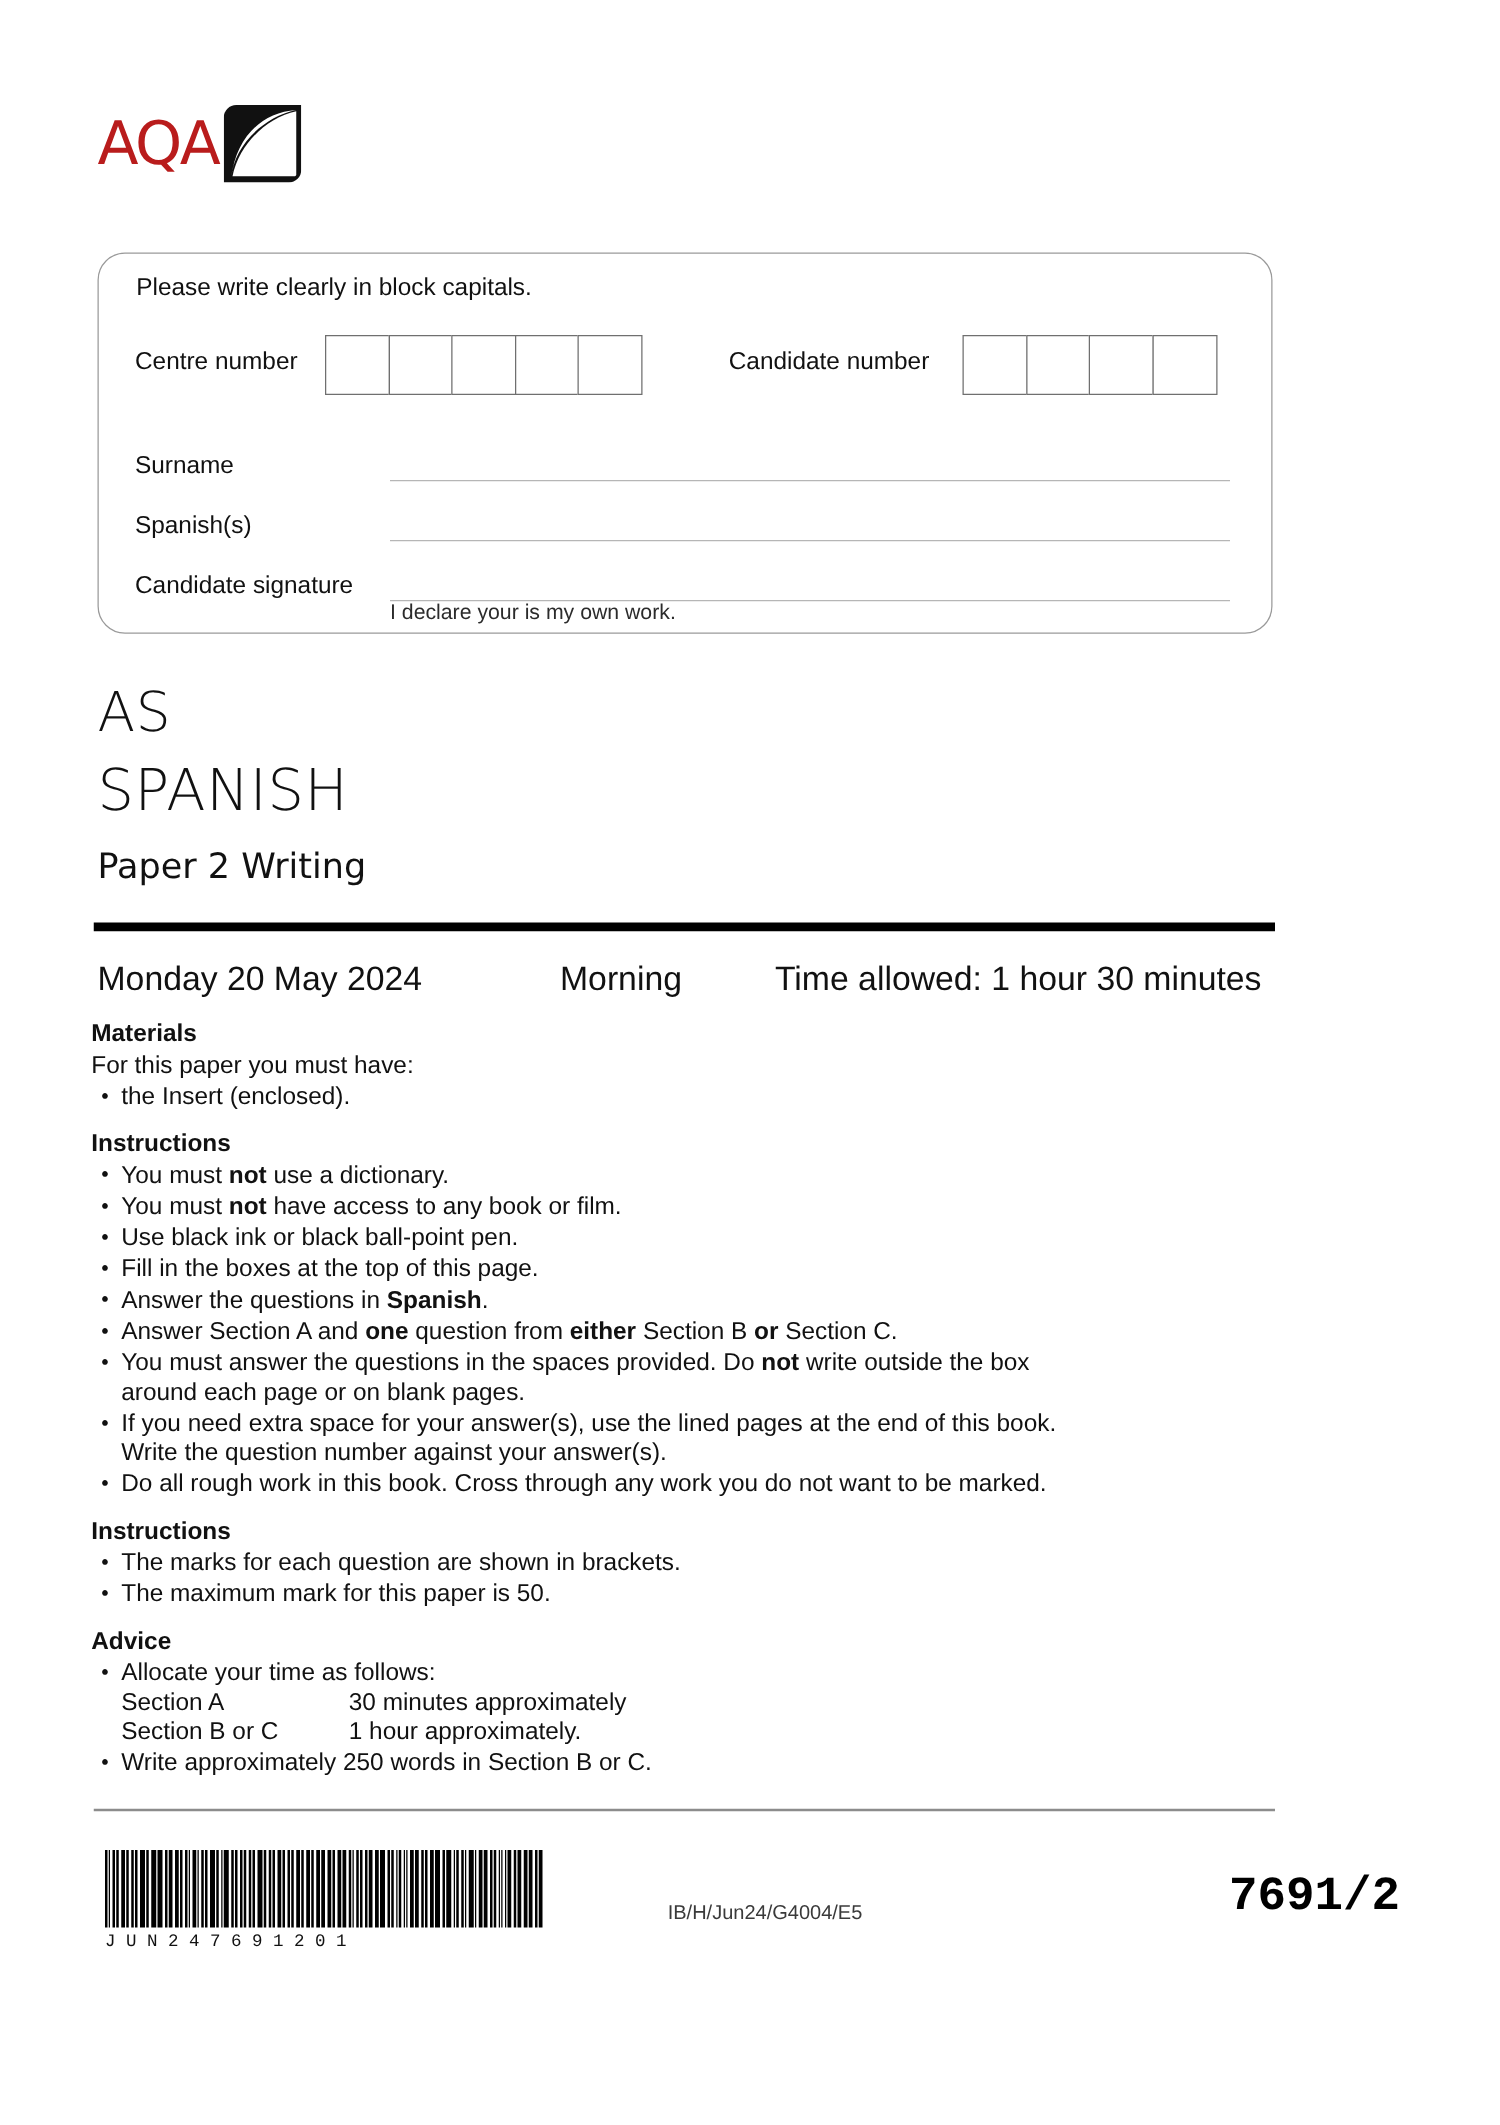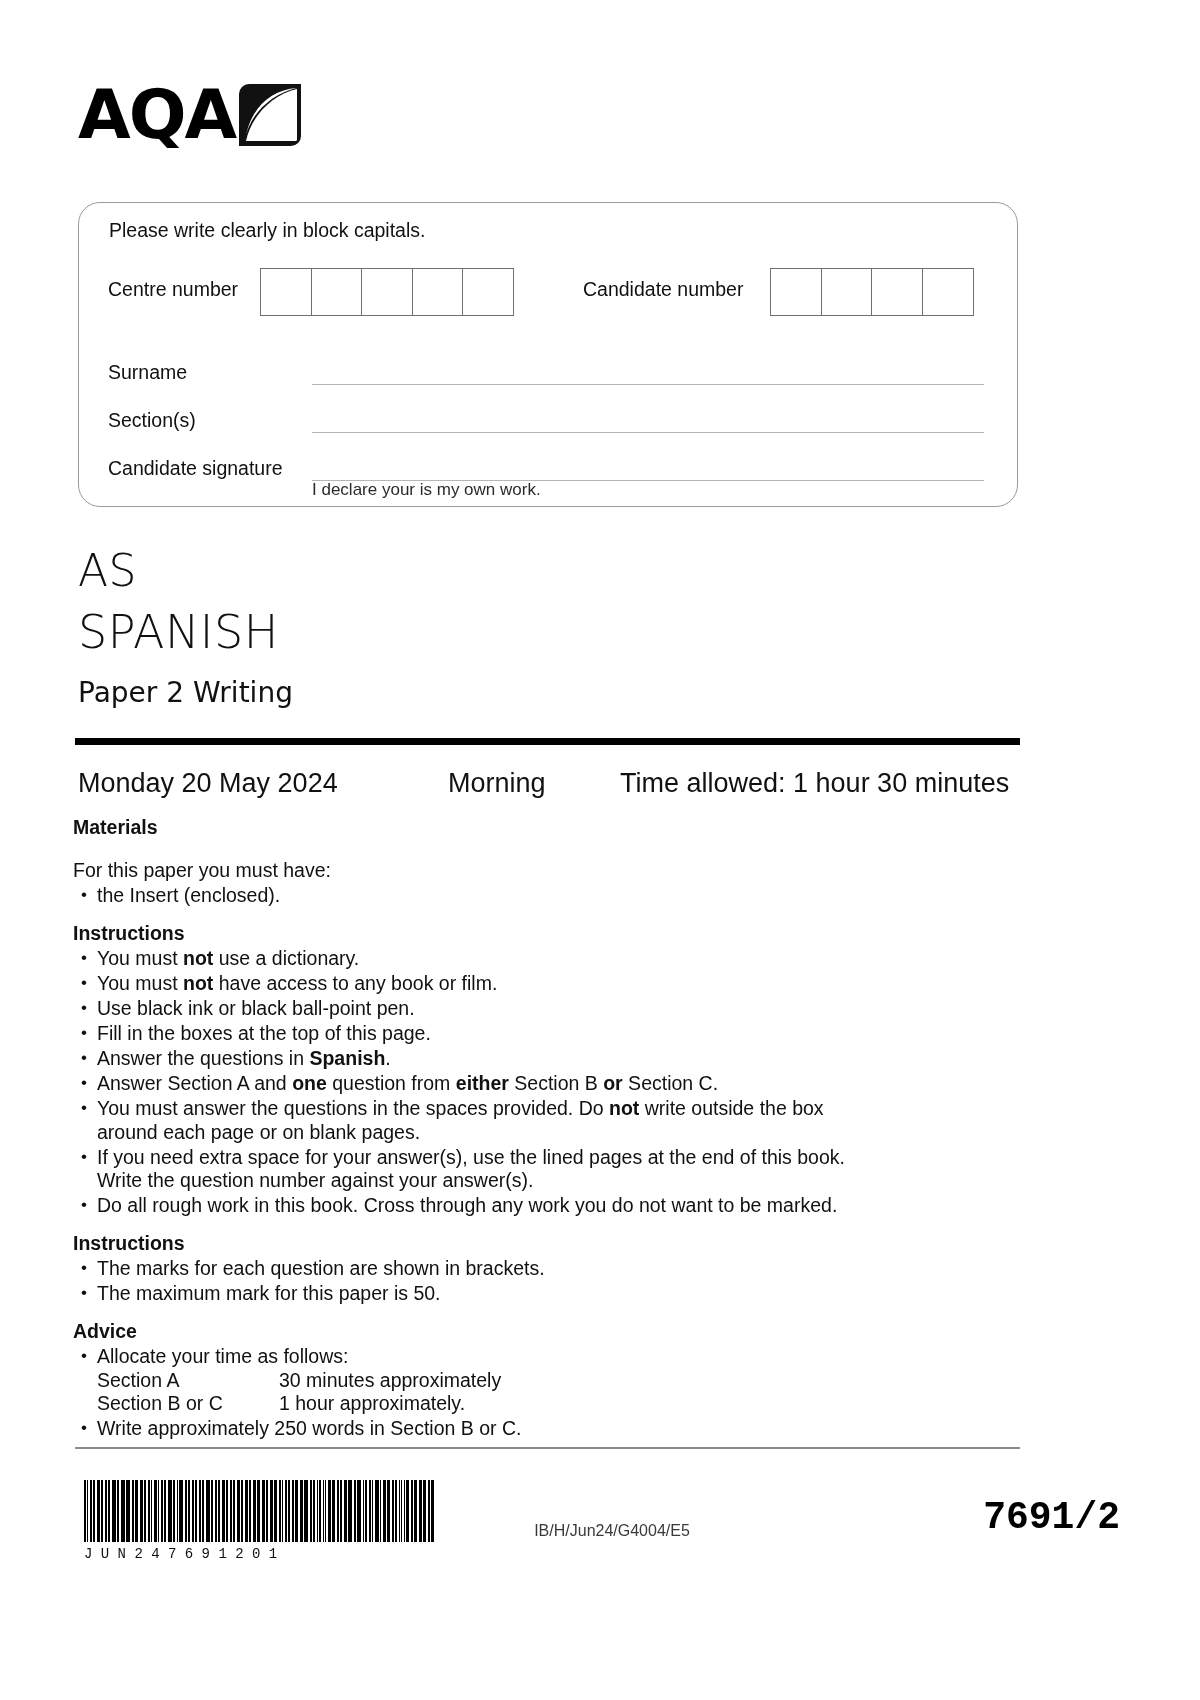--- a/index.html
+++ b/index.html
@@ -19,25 +19,25 @@
   
   .logo-wrap {
     position: absolute;
     left: 78px;
     top: 78px;
     display: flex;
     align-items: flex-start;
   }
   .logo-text {
     font-family: "DejaVu Sans", sans-serif;
-    font-weight: 700;
-    font-size: 68px;
+    font-weight: 400;
+    font-size: 48px;
     letter-spacing: -2px;
     line-height: 74px;
-    color: #000000;
+    color: #b91c1c;
   }
   .logo-mark { margin-left: 4px; margin-top: 6px; }
 
   
   .details-box {
     position: absolute;
     left: 78px;
     top: 202px;
     width: 940px;
     height: 305px;
@@ -110,21 +110,21 @@
     position: absolute;
     left: 73px;
     top: 816px;
     width: 790px;
     font-size: 19.5px;
     line-height: 23.5px;
     color: #111;
   }
   .sec-head { font-weight: 700; font-size: 19.5px; margin-top: 14px; }
   .sec-head.first { margin-top: 0; }
-  .plain-line { margin-top: 19px; }
+  .plain-line { margin-top: 1px; }
   ul.bullets { list-style: none; margin: 2px 0 0 0; padding: 0; }
   ul.bullets > li {
     position: relative;
     padding-left: 24px;
     margin-top: 1.5px;
   }
   ul.bullets > li::before {
     content: "\2022";
     position: absolute;
     left: 8px;
@@ -245,21 +245,21 @@
     <span class="char-box"></span>
     <span class="char-box"></span>
   </div>
 
   <div class="field-row" style="left:108px; top:361px;">
     <span class="field-label">Surname</span>
   </div>
   <div class="rule-line" style="left:312px; top:384px; width:672px;"></div>
 
   <div class="field-row" style="left:108px; top:409px;">
-    <span class="field-label">Section(s)</span>
+    <span class="field-label">Spanish(s)</span>
   </div>
   <div class="rule-line" style="left:312px; top:432px; width:672px;"></div>
 
   <div class="field-row" style="left:108px; top:457px;">
     <span class="field-label">Candidate signature</span>
   </div>
   <div class="rule-line" style="left:312px; top:480px; width:672px;"></div>
   <div class="declare">I declare your is my own work.</div>
 
   <div class="qual qual-level">AS</div>

